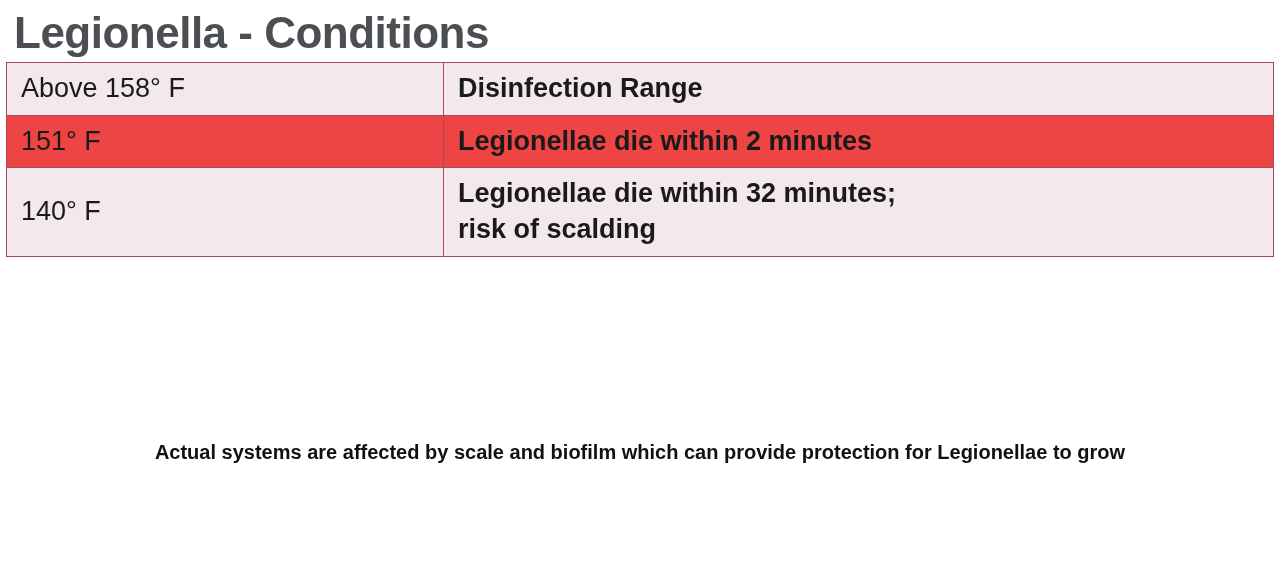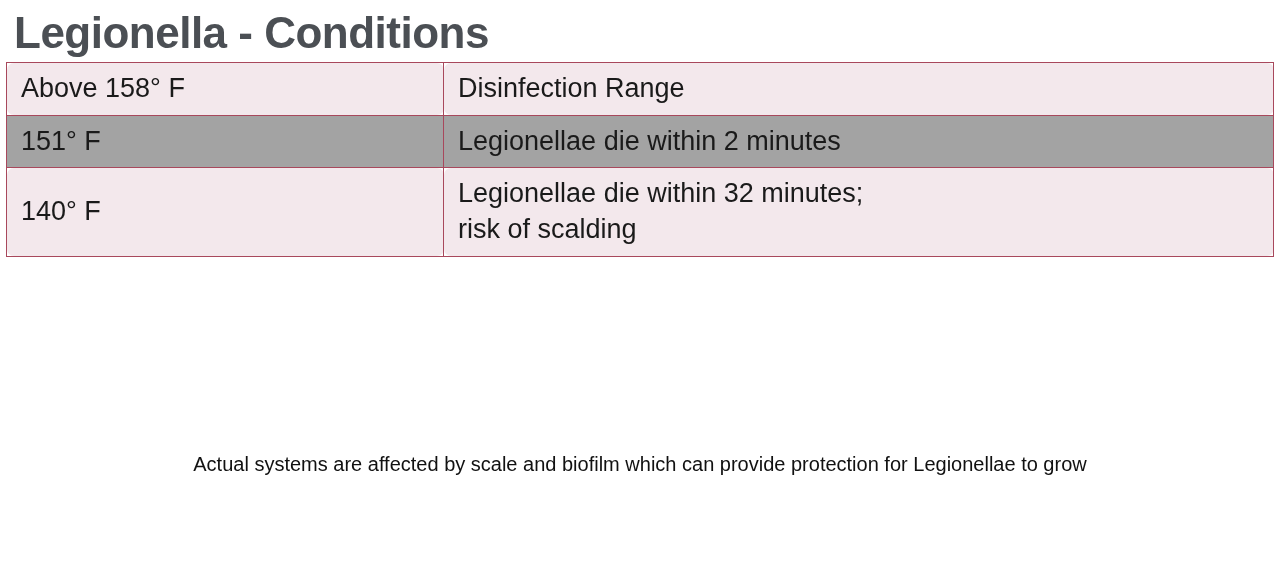--- a/index.html
+++ b/index.html
@@ -39,37 +39,37 @@
     color: #1a1a1a;
     padding: 8px 12px 8px 14px;
     vertical-align: middle;
     line-height: 1.32;
   }
   td.col-temp {
     width: 410px;
   }
   tr.row-light td {
     background: #f3e8ec;
-    border-radius: 7px;
   }
   tr.row-dark td {
-    background: #a3a3a3;
+    background: #ef4444;
   }
   .cell-line {
     display: block;
     white-space: nowrap;
+    font-weight: bold;
   }
   .footer-note {
     position: absolute;
     left: 0;
-    bottom: 0;
+    bottom: 12px;
     width: 1280px;
     text-align: center;
     font-size: 20px;
-    font-weight: normal;
+    font-weight: bold;
     color: #111111;
     padding-bottom: 16px;
     white-space: nowrap;
   }
 </style>
 </head>
 <body>
 
 <div class="slide">
 

